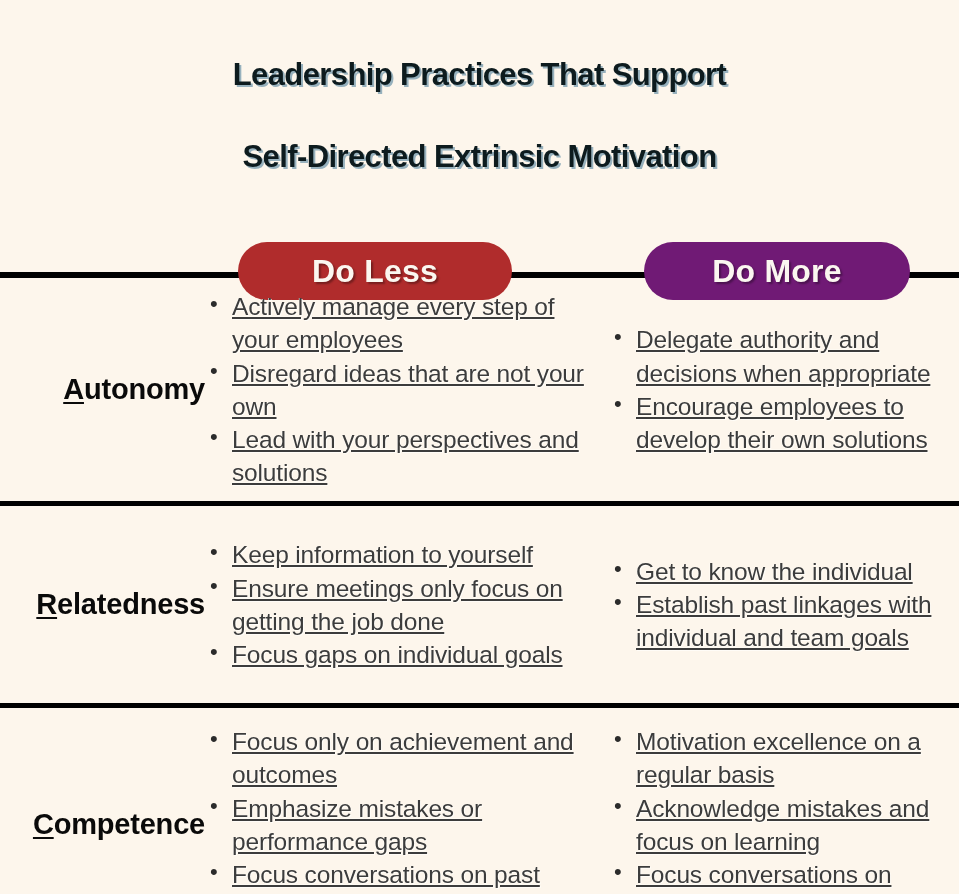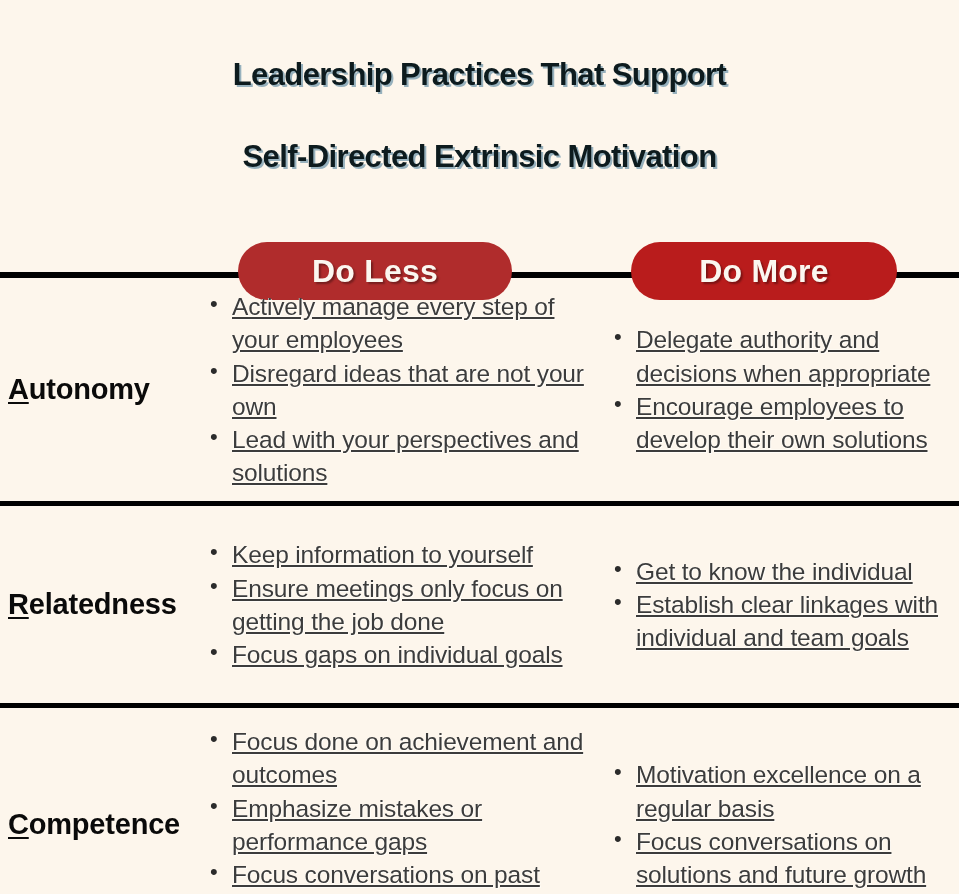--- a/index.html
+++ b/index.html
@@ -60,23 +60,23 @@
     text-shadow: 2px 2px 2px rgba(0,0,0,0.33);
     box-sizing: border-box;
     margin-top: 44px;
   }
   .pill-less {
     left: 238px;
     width: 274px;
     background: #b02c2c;
   }
   .pill-more {
-    left: 631px;
+    left: 644px;
     width: 266px;
-    background: #b91c1c;
+    background: #701a75;
   }
 
   
   .rule {
     width: 100%;
     height: 6px;
     background: #000000;
   }
   .rule-thin {
     height: 5px;
@@ -87,26 +87,26 @@
     align-items: center;
     box-sizing: border-box;
   }
   .row-auto   { height: 223px; }
   .row-relate { height: 197px; }
   .row-comp   { height: 233px; }
 
   .cat-cell {
     width: 205px;
     flex: 0 0 205px;
-    text-align: left;
+    text-align: right;
     font-size: 29px;
     font-weight: bold;
     color: #0a0a0a;
     letter-spacing: -0.2px;
-    padding-left: 8px;
+    padding-left: 2px;
     box-sizing: border-box;
   }
   .cat-cell .u {
     text-decoration: underline;
     text-underline-offset: 3px;
   }
 
   .col {
     box-sizing: border-box;
   }
@@ -190,37 +190,38 @@
     <div class="col col-less">
       <ul class="bullets">
         <li>Keep information to yourself</li>
         <li>Ensure meetings only focus on getting the job done</li>
         <li>Focus gaps on individual goals</li>
       </ul>
     </div>
     <div class="col col-more">
       <ul class="bullets">
         <li>Get to know the individual</li>
-        <li>Establish clear linkages with individual and team goals</li>
+        <li>Establish past linkages with individual and team goals</li>
       </ul>
     </div>
   </div>
 
   <div class="rule rule-thin"></div>
 
   <div class="trow row-comp">
     <div class="cat-cell"><span class="u">C</span><span>ompetence</span></div>
     <div class="col col-less">
       <ul class="bullets">
-        <li>Focus done on achievement and outcomes</li>
+        <li>Focus only on achievement and outcomes</li>
         <li>Emphasize mistakes or performance gaps</li>
         <li>Focus conversations on past performance</li>
       </ul>
     </div>
     <div class="col col-more">
       <ul class="bullets">
         <li>Motivation excellence on a regular basis</li>
+        <li>Acknowledge mistakes and focus on learning</li>
         <li>Focus conversations on solutions and future growth</li>
       </ul>
     </div>
   </div>
 
 </div>
 
 </body></html>

